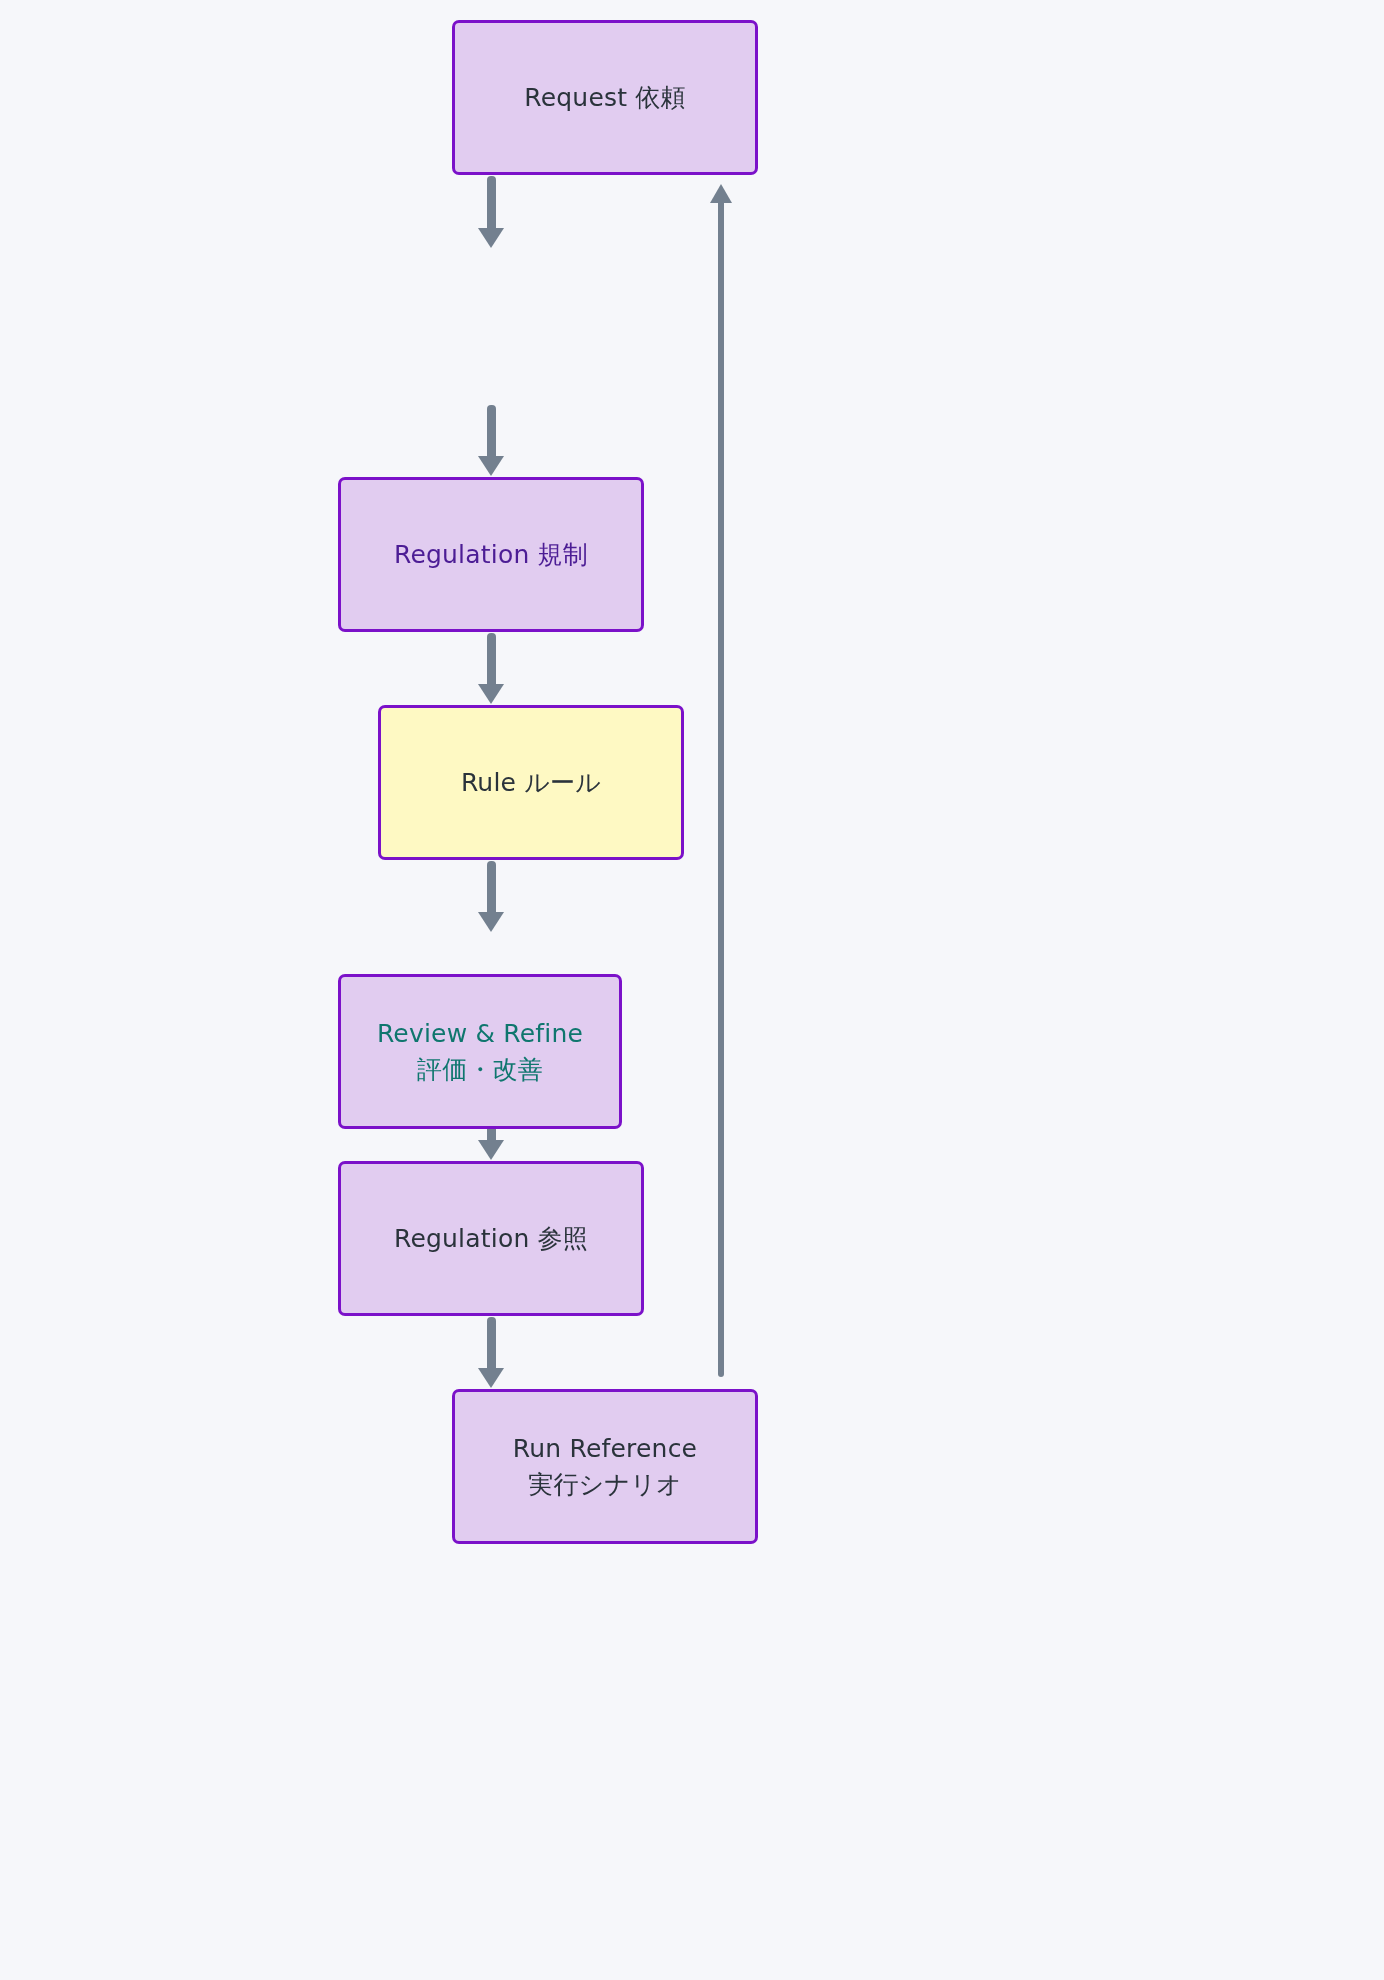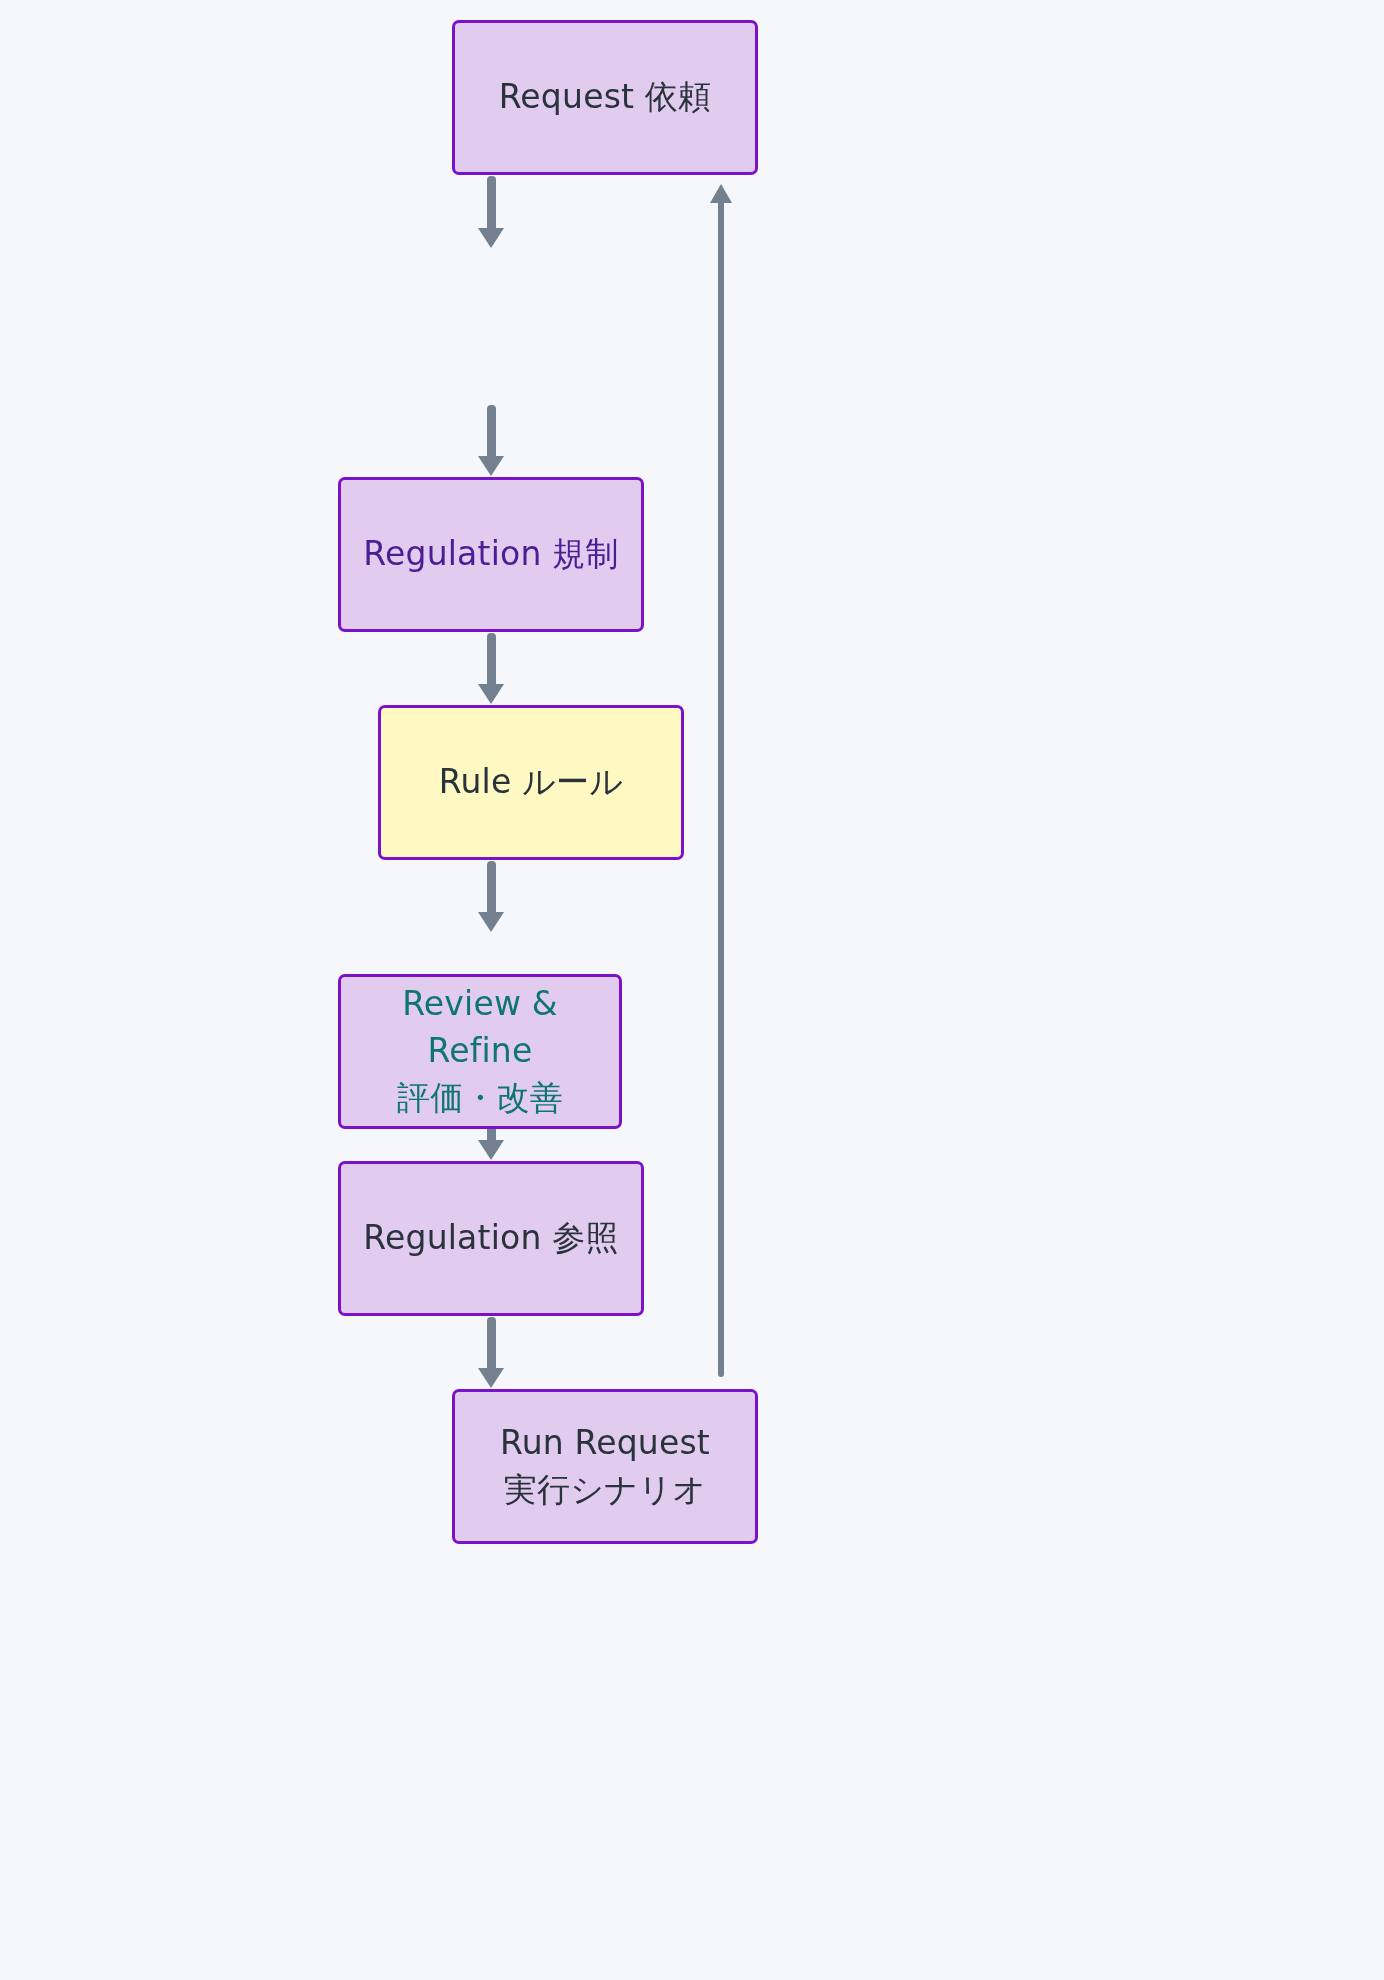--- a/index.html
+++ b/index.html
@@ -26,21 +26,21 @@
     position: absolute;
     box-sizing: border-box;
     background: #e1ccf0;
     border: 3px solid #7b11c9;
     border-radius: 7px;
     display: flex;
     align-items: center;
     justify-content: center;
     text-align: center;
     color: #2a333b;
-    font-size: 33px;
+    font-size: 25px;
     line-height: 1.42;
     letter-spacing: 0.2px;
     font-weight: 400;
     white-space: pre-line;
     padding: 4px 10px;
   }
 
   .node-label {
     display: block;
     white-space: pre-line;
@@ -123,15 +123,15 @@
     <div class="arrow-up" style="left: 710px; top: 184px; height: 1193px;">
       <div class="head" style="border-bottom-color: rgb(115, 128, 143);"></div>
       <div class="shaft" style="top: 16px; height: 1177px; background: rgb(115, 128, 143);"></div>
     </div>
     <div class="node" style="left: 452px; top: 20px; width: 306px; height: 155px; background: rgb(225, 204, 240); border-color: rgb(123, 17, 201); color: rgb(42, 51, 59);"><span class="node-label">Request 依頼</span></div>
     <div class="node" style="left: 338px; top: 477px; width: 306px; height: 155px; background: rgb(225, 204, 240); border-color: rgb(123, 17, 201); color: #4c1d95;"><span class="node-label">Regulation 規制</span></div>
     <div class="node" style="left: 338px; top: 705px; width: 306px; height: 155px; background: #fef9c3; border-color: rgb(123, 17, 201); color: rgb(42, 51, 59); margin-left: 40px;"><span class="node-label">Rule ルール</span></div>
     <div class="node" style="left: 338px; top: 974px; width: 284px; height: 155px; background: rgb(225, 204, 240); border-color: rgb(123, 17, 201); color: #0f766e;"><span class="node-label">Review &amp; Refine
 評価・改善</span></div>
     <div class="node" style="left: 338px; top: 1161px; width: 306px; height: 155px; background: rgb(225, 204, 240); border-color: rgb(123, 17, 201); color: rgb(42, 51, 59);"><span class="node-label">Regulation 参照</span></div>
-    <div class="node" style="left: 452px; top: 1389px; width: 306px; height: 155px; background: rgb(225, 204, 240); border-color: rgb(123, 17, 201); color: rgb(42, 51, 59);"><span class="node-label">Run Request
+    <div class="node" style="left: 452px; top: 1389px; width: 306px; height: 155px; background: rgb(225, 204, 240); border-color: rgb(123, 17, 201); color: rgb(42, 51, 59);"><span class="node-label">Run Reference
 実行シナリオ</span></div>
   </div>
 
 </body></html>

